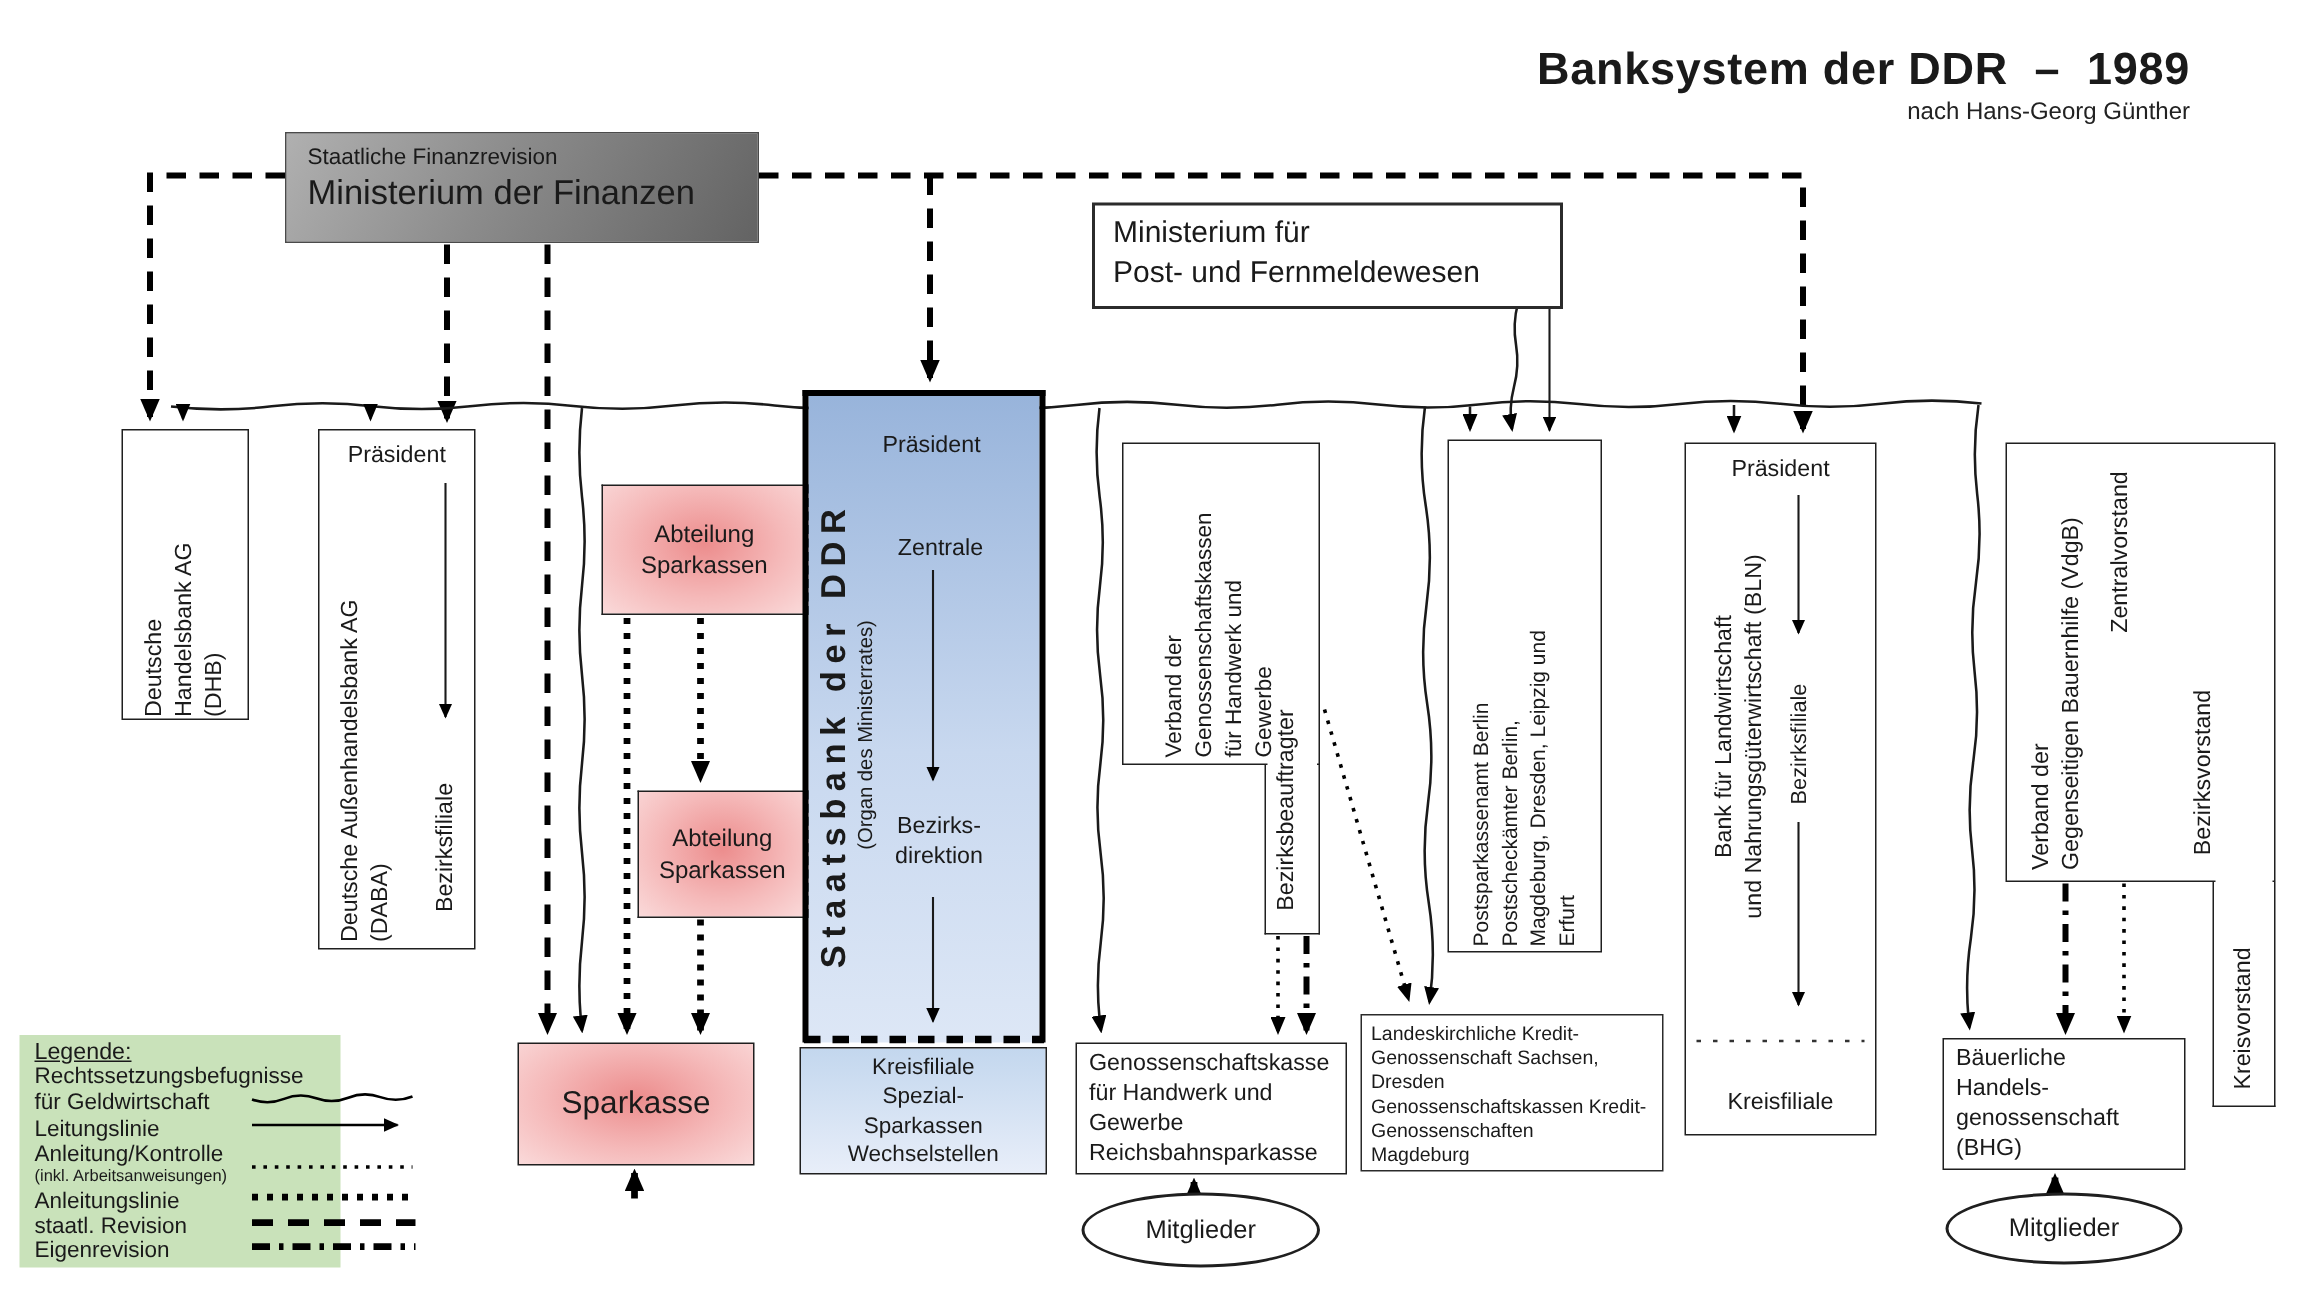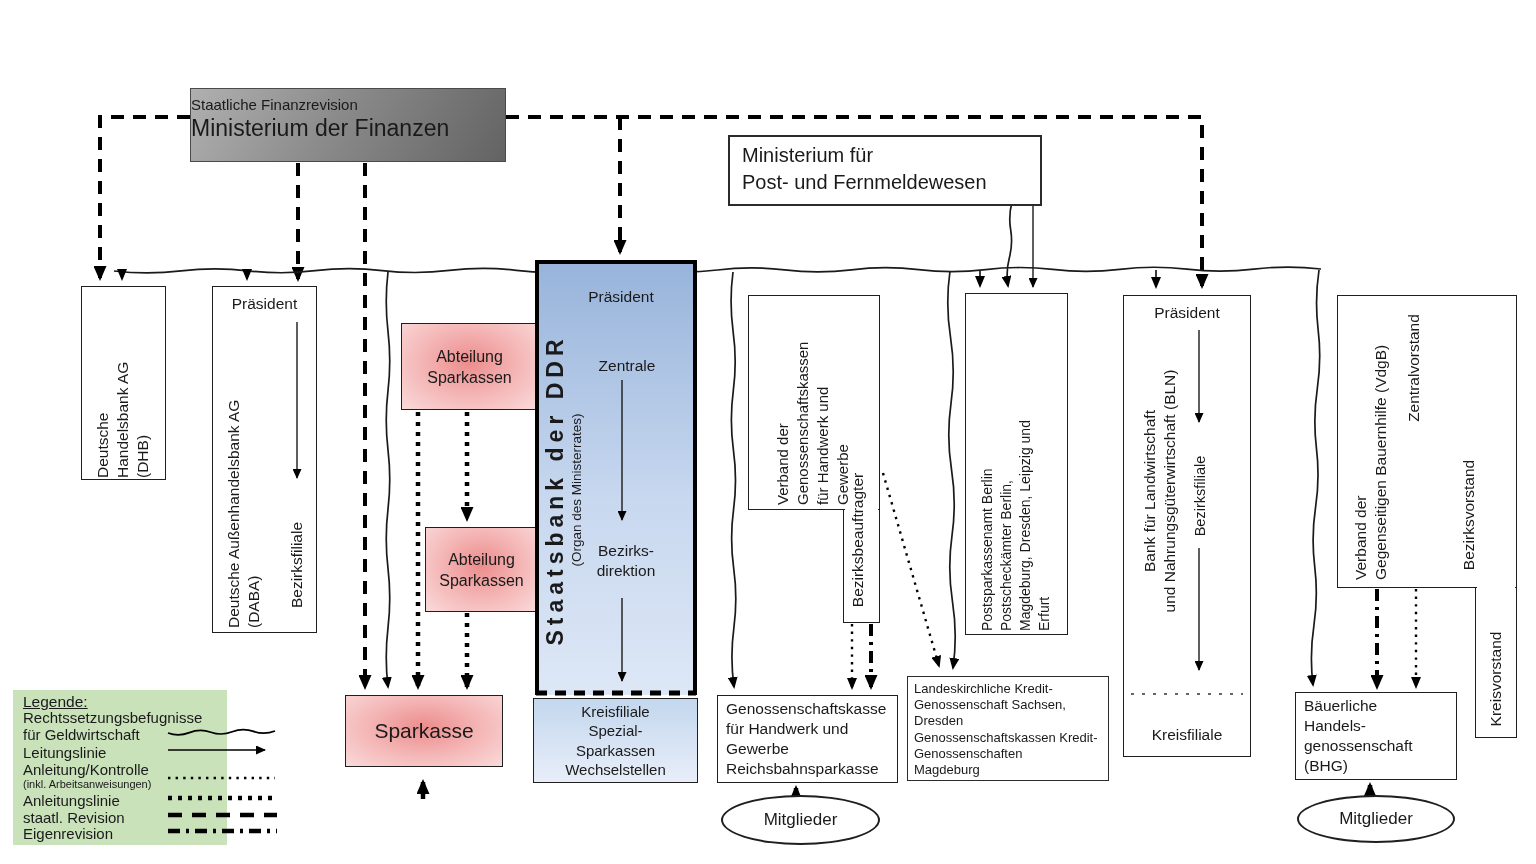--- a/index.html
+++ b/index.html
@@ -6,30 +6,30 @@
   #canvas{position:relative;width:1536px;height:864px;background:#fff;overflow:hidden;
           font-family:"Liberation Sans",sans-serif;color:#1a1a1a;}
   svg.layer{position:absolute;left:0;top:0;pointer-events:none;}
   #svg-under{z-index:0;} #svg-over{z-index:6;}
   .box{position:absolute;box-sizing:border-box;border:1.7px solid #1f1f1f;background:#fff;z-index:2;}
   .title-wrap{position:absolute;right:76px;top:30px;text-align:right;z-index:2;}
   .title-main{font-size:30px;font-weight:bold;white-space:pre;letter-spacing:.5px;}
   .title-sub{font-size:16px;margin-top:2px;color:#222;}
   .finanz{left:190px;top:88px;width:316px;height:74px;border:1.5px solid #4a4a4a;
           background:linear-gradient(120deg,var(--gray-light) 0%,var(--gray-mid) 45%,var(--gray-dark) 100%);
-          padding:7px 0 0 0;}
+          padding:7px 0 0 14px;}
   .finanz .l1{font-size:15px;} .finanz .l2{font-size:23px;margin-top:2px;}
   .postmin{left:728px;top:135px;width:314px;height:71px;border:2px solid #2b2b2b;padding:5px 0 0 12px;}
   .postmin div{font-size:20px;line-height:27px;}
   .pink{background:radial-gradient(ellipse at 50% 45%,var(--pink-center) 0%,var(--pink-mid) 55%,var(--pink-edge) 100%);
         display:flex;flex-direction:column;justify-content:center;align-items:center;text-align:center;}
   .abt1{left:401px;top:323px;width:139px;height:87px;border-right:3px dashed #000;}
   .abt2{left:425px;top:527px;width:115px;height:85px;border-right:3px dashed #000;}
   .abt1 div,.abt2 div{font-size:16px;line-height:21px;}
-  .sparkasse{left:345px;top:695px;width:158px;height:72px;font-size:21px;}
+  .sparkasse{left:345px;top:695px;width:158px;height:82px;font-size:21px;}
   .ellipse{position:absolute;box-sizing:border-box;border:2px solid #1f1f1f;border-radius:50%;
            display:flex;flex-direction:column;justify-content:center;align-items:center;text-align:center;z-index:2;}
   .ratdk{left:342px;top:795px;width:160px;height:48px;
          background:radial-gradient(ellipse at 40% 30%,var(--ellipse-gray-light),var(--ellipse-gray-dark));}
   .ratdk div{font-size:15px;line-height:18px;}
   .mitg{background:#fff;font-size:17px;}
   .mitg1{left:721px;top:795px;width:159px;height:50px;}
   .mitg2{left:1297px;top:795px;width:158px;height:48px;}
   .staatsbank{left:535px;top:260px;width:162px;height:435px;border:4px solid #000;border-bottom:none;
               background:linear-gradient(180deg,var(--staatsbank-blue-top) 0%,var(--staatsbank-blue-mid) 55%,var(--staatsbank-blue-bottom) 100%);}
@@ -145,20 +145,24 @@
       <path d="M1377,589 V687" marker-end="url(#ah-big)"></path>
     </g>
 
     <g stroke="#000" stroke-width="4.5" fill="none">
       <path d="M423,799 V782" marker-end="url(#ah-big)"></path>
       <path d="M796,798 V788" marker-end="url(#ah-big)"></path>
       <path d="M1370,798 V785" marker-end="url(#ah-big)"></path>
     </g>
   </svg>
 
+  <div class="title-wrap">
+    <div class="title-main">Banksystem der DDR  –  1989</div>
+    <div class="title-sub">nach Hans-Georg Günther</div>
+  </div>
 
   <div class="box finanz">
     <div class="l1">Staatliche Finanzrevision</div>
     <div class="l2">Ministerium der Finanzen</div>
   </div>
 
   <div class="box postmin">
     <div>Ministerium für</div>
     <div>Post- und Fernmeldewesen</div>
   </div>

